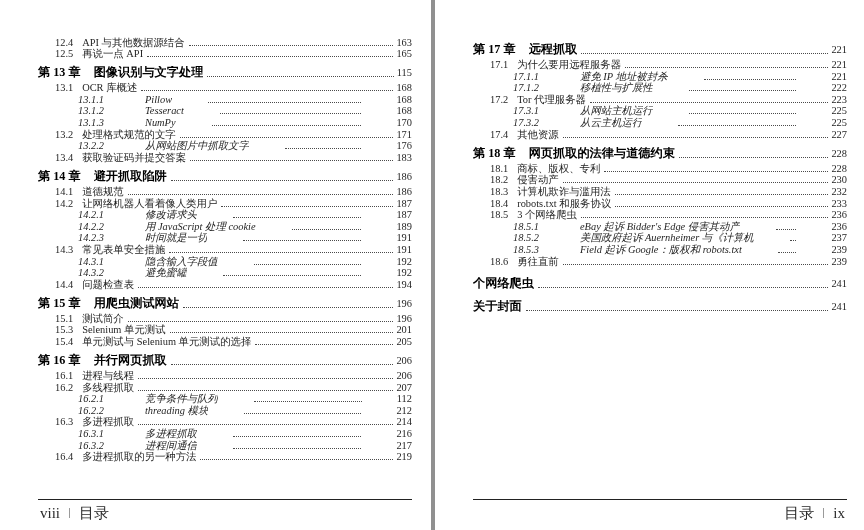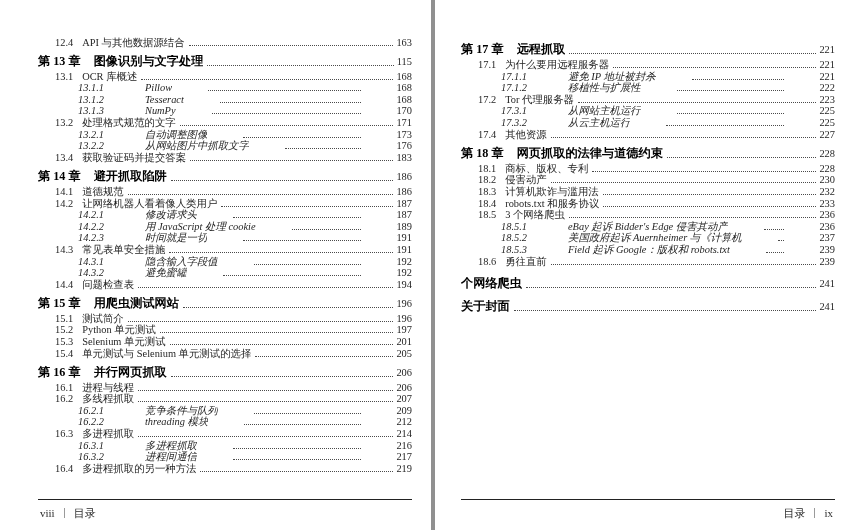--- a/index.html
+++ b/index.html
@@ -13,21 +13,21 @@
   }
 
   .page-divider {
     position: absolute; left: 431px; top: 0;
     width: 4px; height: 530px;
     background: #909090;
   }
 
   .page { position: absolute; top: 0; height: 398px; text-align: right; }
   #page-left  { left: 38px;  width: 374px; }
-  #page-right { left: 461px; width: 374px; }
+  #page-right { left: 473px; width: 374px; }
 
   .entries { position: absolute; top: 36px; left: 0; right: 0; }
 
   .row {
     display: flex;
     align-items: flex-end;
     height: 11.6px;
     font-size: 10.4px;
     line-height: 11px;
   }
@@ -61,40 +61,46 @@
   .row.chapter .pagenum, .row.backmatter .pagenum {
     font-size: 10.4px; font-weight: normal; color: #1f1f1f;
   }
 
   .footer-rule {
     position: absolute; left: 0; right: 0; top: 499px;
     height: 0; border-top: 1.3px solid #222;
   }
   .footer-text {
     position: absolute; top: 506px;
-    font-size: 11px; line-height: 14px; color: #2a2a2a;
+    font-size: 15px; line-height: 14px; color: #2a2a2a;
     display: flex; align-items: center; gap: 9px;
   }
   #page-left  .footer-text { left: 2px; }
   #page-right .footer-text { right: 2px; }
   .footer-sep { width: 1px; height: 10px; background: #9a9a9a; }
 </style>
 </head>
 <body>
 
 <div class="page-divider"></div>
 
 <div class="page" id="page-left">
   <div class="entries">
       <div class="row section">
         <span class="num">12.4</span>
         <span class="title">API 与其他数据源结合</span>
         <span class="leader"></span>
         <span class="pagenum">163</span>
       </div>
+      <div class="row section">
+        <span class="num">12.5</span>
+        <span class="title">再说一点 API</span>
+        <span class="leader"></span>
+        <span class="pagenum">165</span>
+      </div>
       <div class="row chapter">
         <span class="num">第 13 章</span>
         <span class="title">图像识别与文字处理</span>
         <span class="leader"></span>
         <span class="pagenum">115</span>
       </div>
       <div class="row section">
         <span class="num">13.1</span>
         <span class="title">OCR 库概述</span>
         <span class="leader"></span>
@@ -118,26 +124,20 @@
         <span class="leader"></span>
         <span class="pagenum">170</span>
       </div>
       <div class="row section">
         <span class="num">13.2</span>
         <span class="title">处理格式规范的文字</span>
         <span class="leader"></span>
         <span class="pagenum">171</span>
       </div>
       <div class="row subsection">
-        <span class="num">13.2.1</span>
-        <span class="title">自动调整图像</span>
-        <span class="leader"></span>
-        <span class="pagenum">173</span>
-      </div>
-      <div class="row subsection">
         <span class="num">13.2.2</span>
         <span class="title">从网站图片中抓取文字</span>
         <span class="leader"></span>
         <span class="pagenum">176</span>
       </div>
       <div class="row section">
         <span class="num">13.4</span>
         <span class="title">获取验证码并提交答案</span>
         <span class="leader"></span>
         <span class="pagenum">183</span>
@@ -208,26 +208,20 @@
         <span class="leader"></span>
         <span class="pagenum">196</span>
       </div>
       <div class="row section">
         <span class="num">15.1</span>
         <span class="title">测试简介</span>
         <span class="leader"></span>
         <span class="pagenum">196</span>
       </div>
       <div class="row section">
-        <span class="num">15.2</span>
-        <span class="title">Python 单元测试</span>
-        <span class="leader"></span>
-        <span class="pagenum">197</span>
-      </div>
-      <div class="row section">
         <span class="num">15.3</span>
         <span class="title">Selenium 单元测试</span>
         <span class="leader"></span>
         <span class="pagenum">201</span>
       </div>
       <div class="row section">
         <span class="num">15.4</span>
         <span class="title">单元测试与 Selenium 单元测试的选择</span>
         <span class="leader"></span>
         <span class="pagenum">205</span>
@@ -247,21 +241,21 @@
       <div class="row section">
         <span class="num">16.2</span>
         <span class="title">多线程抓取</span>
         <span class="leader"></span>
         <span class="pagenum">207</span>
       </div>
       <div class="row subsection">
         <span class="num">16.2.1</span>
         <span class="title">竞争条件与队列</span>
         <span class="leader"></span>
-        <span class="pagenum">209</span>
+        <span class="pagenum">112</span>
       </div>
       <div class="row subsection">
         <span class="num">16.2.2</span>
         <span class="title">threading 模块</span>
         <span class="leader"></span>
         <span class="pagenum">212</span>
       </div>
       <div class="row section">
         <span class="num">16.3</span>
         <span class="title">多进程抓取</span>

